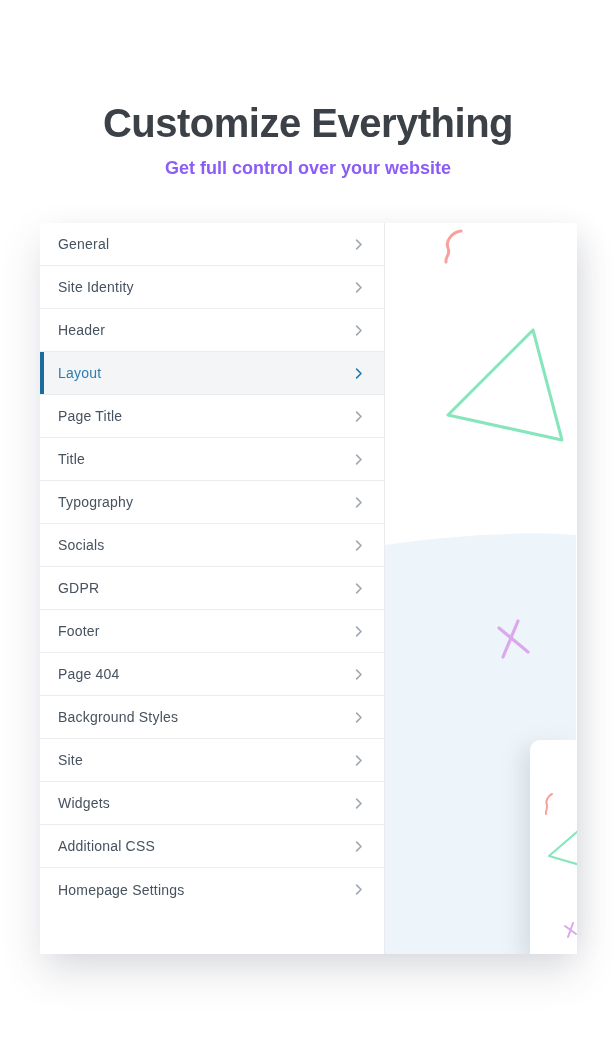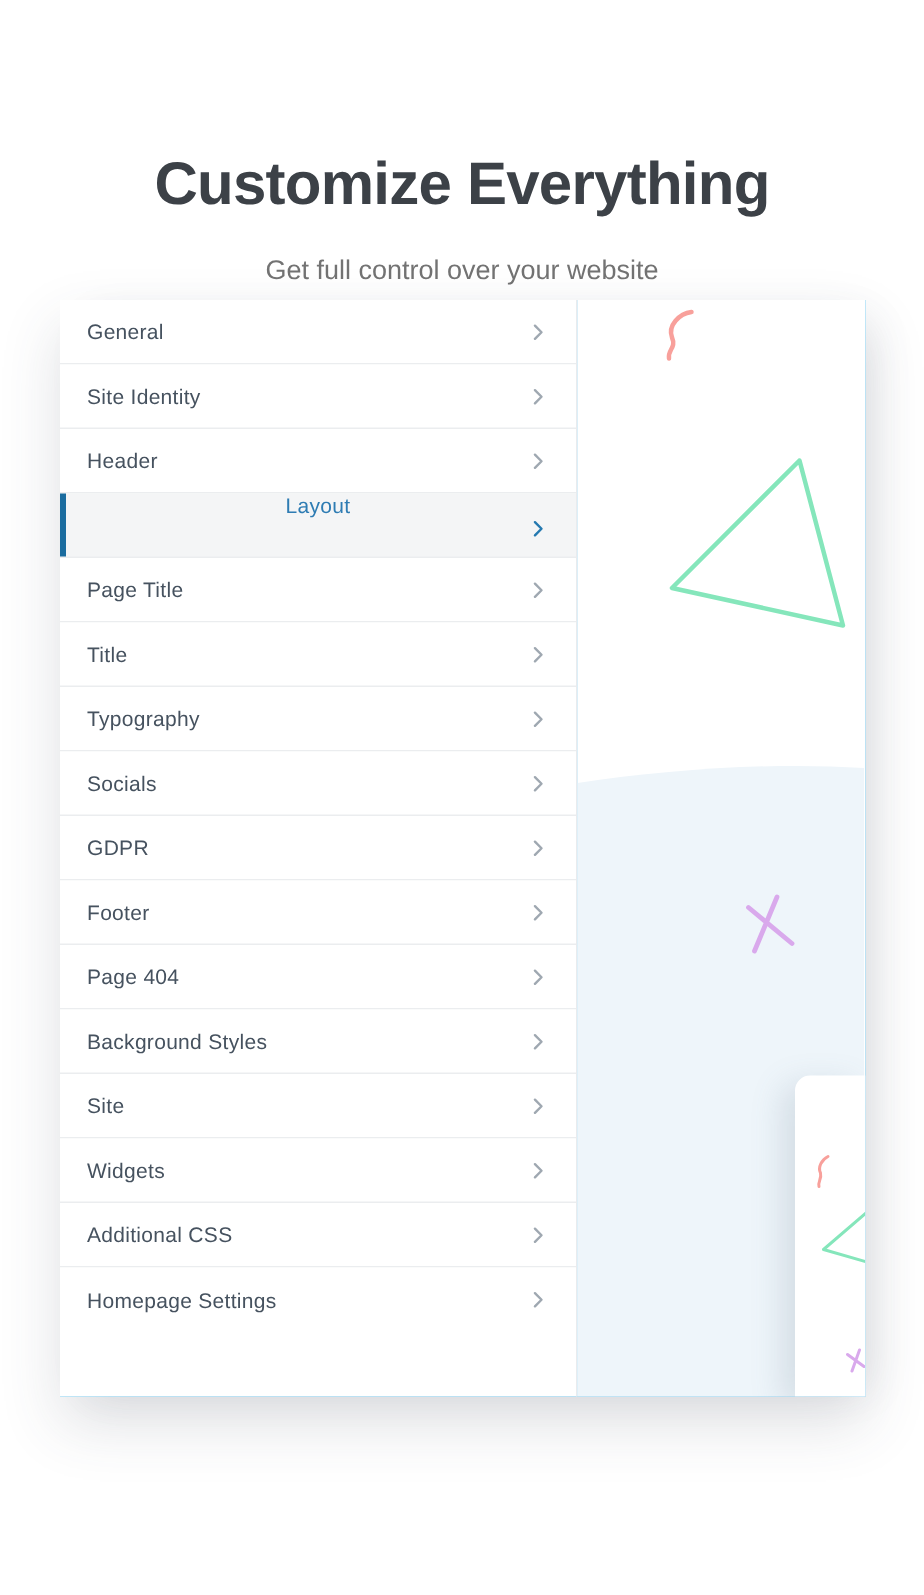--- a/index.html
+++ b/index.html
@@ -11,28 +11,28 @@
   }
   .stage { position: relative; width: 616px; height: 1063px; }
 
   
   .section-header { position: absolute; top: 100px; left: 0; width: 616px; text-align: center; }
   .section-title {
     font-size: 40px; font-weight: 700; color: #3c4147;
     letter-spacing: -0.5px; line-height: 1.15;
   }
   .section-subtitle {
-    margin-top: 24px; font-size: 18px; font-weight: 400; color: #737373;
+    margin-top: 12px; font-size: 18px; font-weight: 700; color: #8b5cf6;
   }
 
   
   .customizer-card {
-    position: absolute; left: 40px; top: 200px;
+    position: absolute; left: 40px; top: 223px;
     width: 537px; height: 731px;
-    background: #0ea5e9;
+    background: #a16207;
     display: flex;
     box-shadow: 0 18px 38px rgba(60, 70, 90, 0.16), 12px 4px 28px -10px rgba(60,70,90,0.10);
   }
 
   
   .menu-panel {
     width: 345px; height: 731px;
     border-right: 1px solid #e9ebee;
     background: #ffffff;
     flex: 0 0 auto;
@@ -50,21 +50,21 @@
   .menu-item .label {
     font-size: 14px; color: #46525f; letter-spacing: 0.2px;
   }
   .menu-item .chev {
     margin-left: auto;
     width: 15px; height: 15px;
     color: #9fa8b1;
     display: flex; align-items: center; justify-content: center;
   }
   .menu-item .chev svg { width: 15px; height: 15px; display: block; }
-  .menu-item.active { background: #f4f5f6; flex-direction: column; }
+  .menu-item.active { background: #f4f5f6; }
   .menu-item.active::before {
     content: ""; position: absolute; left: 0; top: 0; bottom: 0;
     width: 4px; background: #1a6c9f;
   }
   .menu-item.active .label { color: #2e7cb3; }
   .menu-item.active .chev { color: #2479b0; }
 
   
   .preview-panel {
     position: relative; width: 191px; height: 731px;

